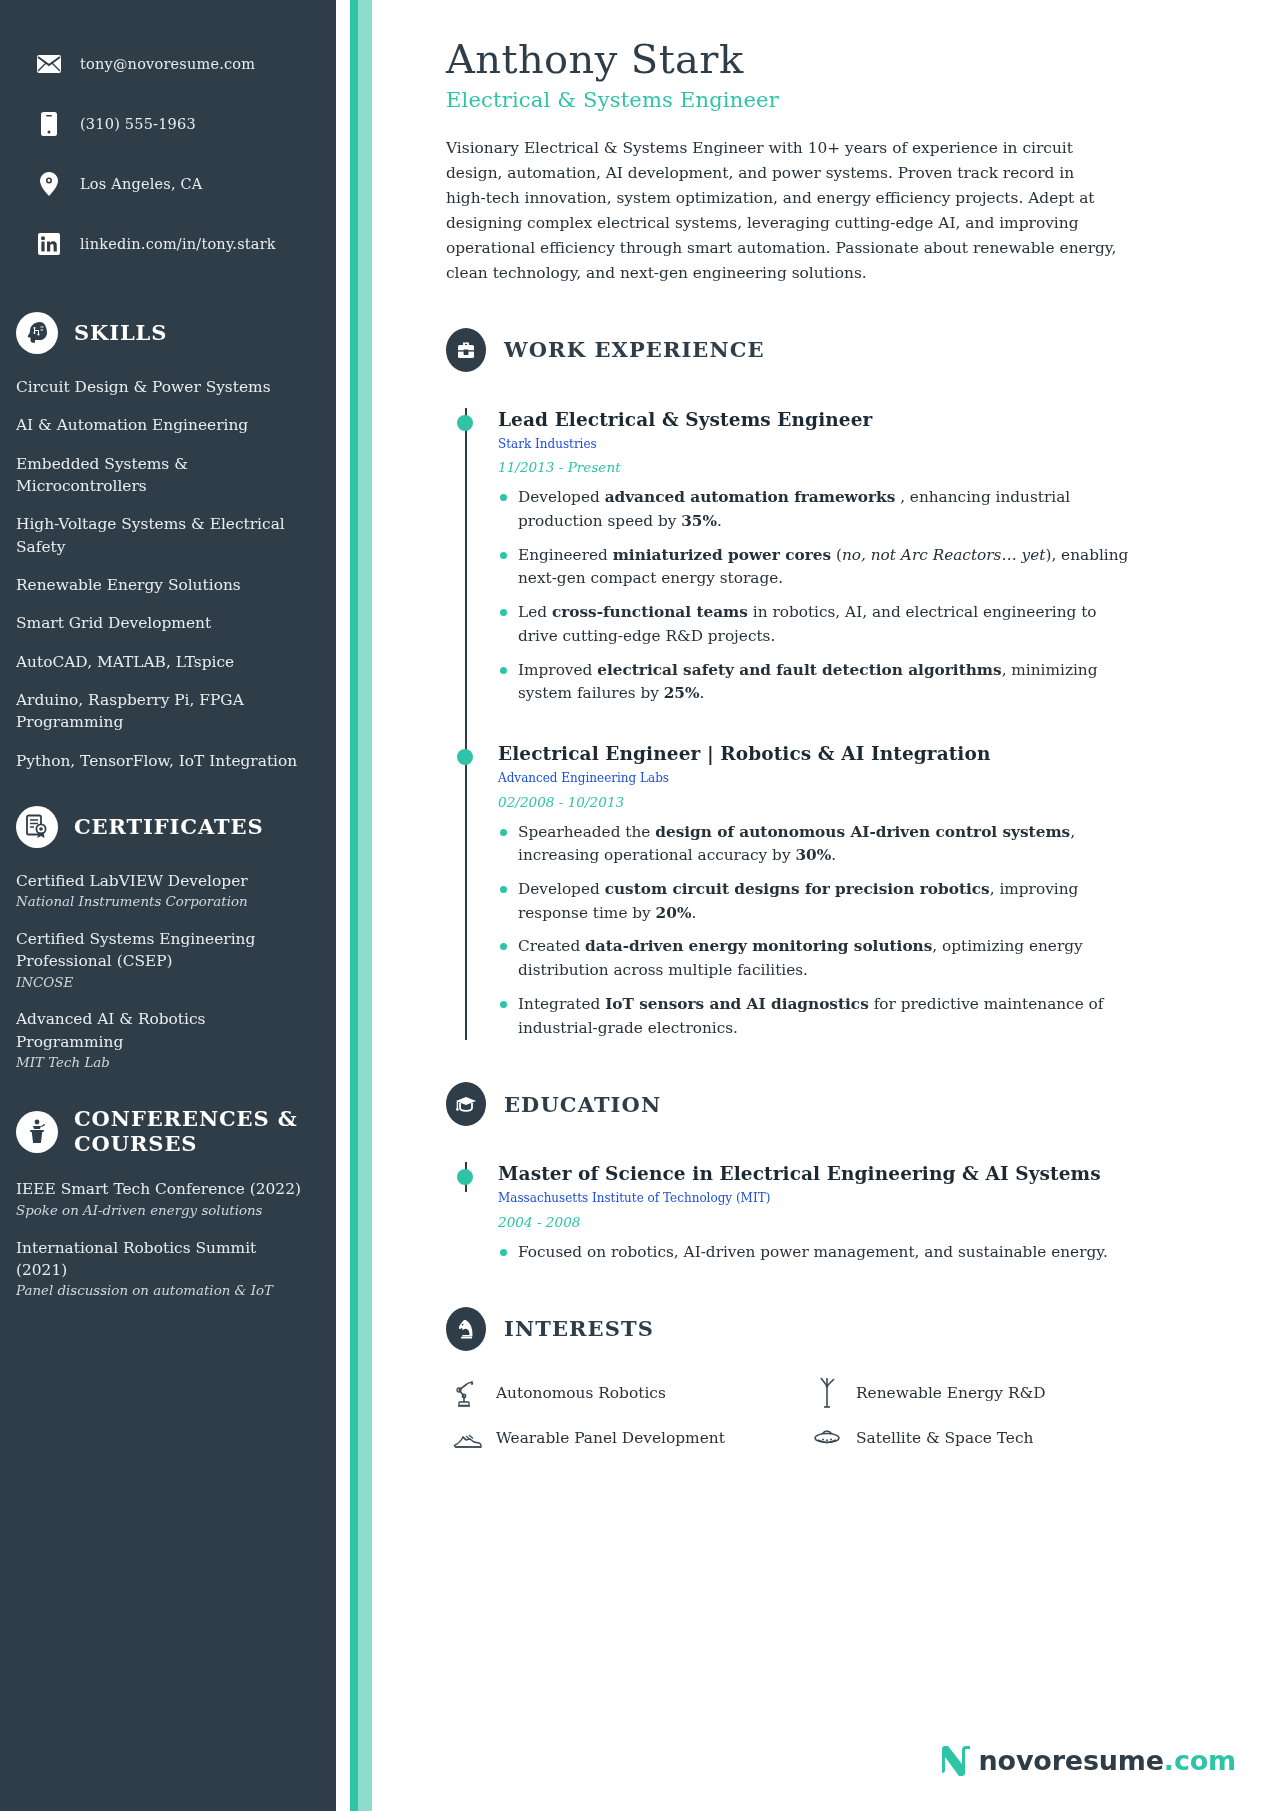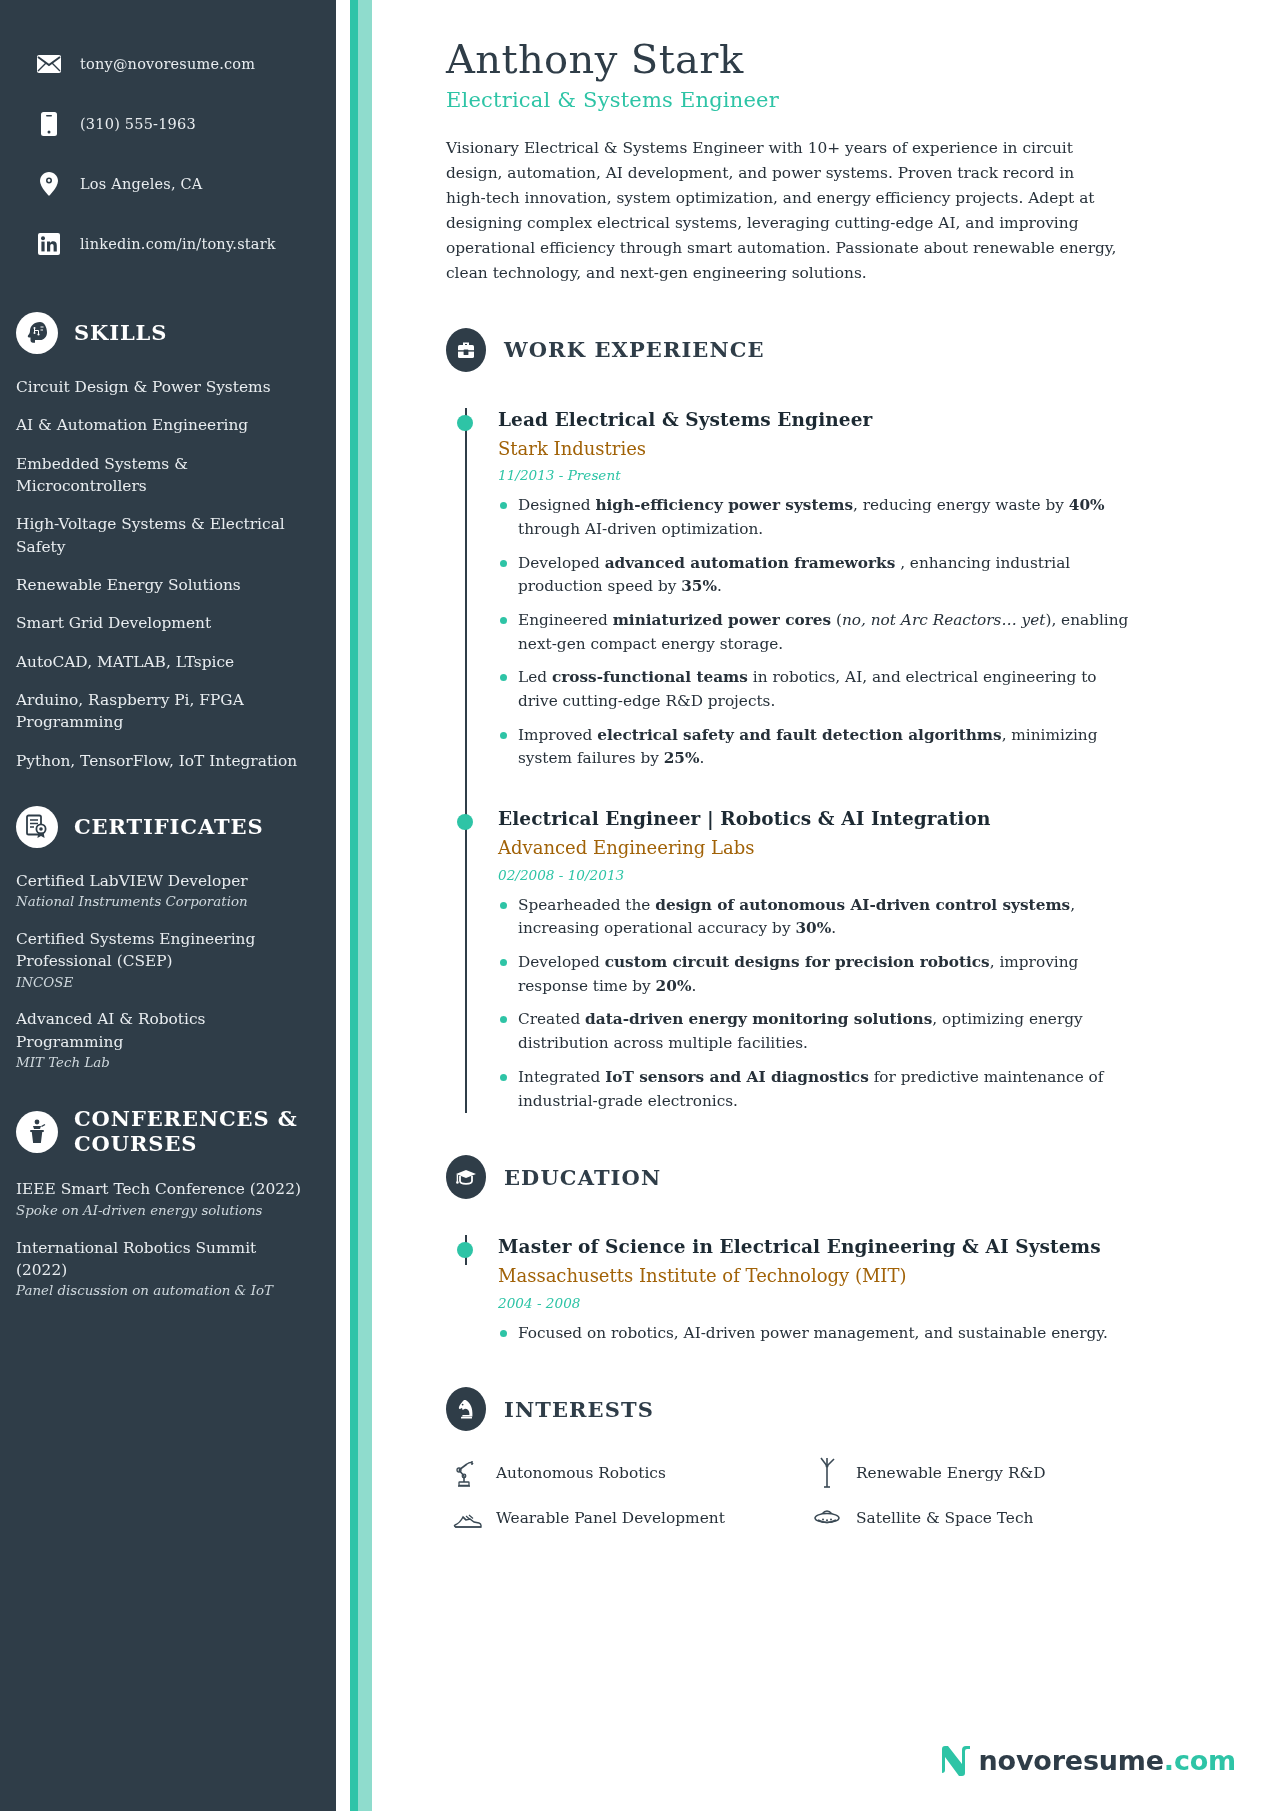--- a/index.html
+++ b/index.html
@@ -187,22 +187,22 @@
     z-index: 2;
   }
   .entry-title {
     font-size: 18.5px;
     font-weight: bold;
     color: #1d2a33;
     letter-spacing: .1px;
     line-height: 1.3;
   }
   .entry-org {
-    font-size: 18px;
-    color: #a16207;
+    font-size: 12px;
+    color: #1d4ed8;
     margin-top: 5px;
     line-height: 1.3;
   }
   .entry-date {
     font-size: 13.6px;
     font-style: italic;
     color: #2ec4a6;
     margin-top: 7px;
   }
 
@@ -410,21 +410,21 @@
           </svg>
         </span>
         <span class="side-head-title">CONFERENCES &amp; COURSES</span>
       </div>
       <div>
         <div class="side-item">
           <div class="side-item-title">IEEE Smart Tech Conference (2022)</div>
           <div class="side-item-sub">Spoke on AI-driven energy solutions</div>
         </div>
         <div class="side-item">
-          <div class="side-item-title">International Robotics Summit (2022)</div>
+          <div class="side-item-title">International Robotics Summit (2021)</div>
           <div class="side-item-sub">Panel discussion on automation &amp; IoT</div>
         </div>
       </div>
     </section>
   </aside>
 
   <div class="stripe"></div>
 
   <main class="main">
 
@@ -447,21 +447,20 @@
 
       <div class="tl">
         <span class="tl-line"></span>
 
         <article class="entry">
           <span class="entry-dot"></span>
           <div class="entry-title">Lead Electrical &amp; Systems Engineer</div>
           <div class="entry-org">Stark Industries</div>
           <div class="entry-date">11/2013 - Present</div>
           <ul class="bullets">
-              <li><span>Designed </span><b>high-efficiency power systems</b><span>, reducing energy waste by </span><b>40%</b><span> through AI-driven optimization.</span></li>
               <li><span>Developed </span><b>advanced automation frameworks</b><span> , enhancing industrial production speed by </span><b>35%</b><span>.</span></li>
               <li><span>Engineered </span><b>miniaturized power cores</b><span> (</span><i>no, not Arc Reactors… yet</i><span>), enabling next-gen compact energy storage.</span></li>
               <li><span>Led </span><b>cross-functional teams</b><span> in robotics, AI, and electrical engineering to drive cutting-edge R&amp;D projects.</span></li>
               <li><span>Improved </span><b>electrical safety and fault detection algorithms</b><span>, minimizing system failures by </span><b>25%</b><span>.</span></li>
             </ul>
         </article>
 
         <article class="entry">
           <span class="entry-dot"></span>
           <div class="entry-title">Electrical Engineer | Robotics &amp; AI Integration</div>

